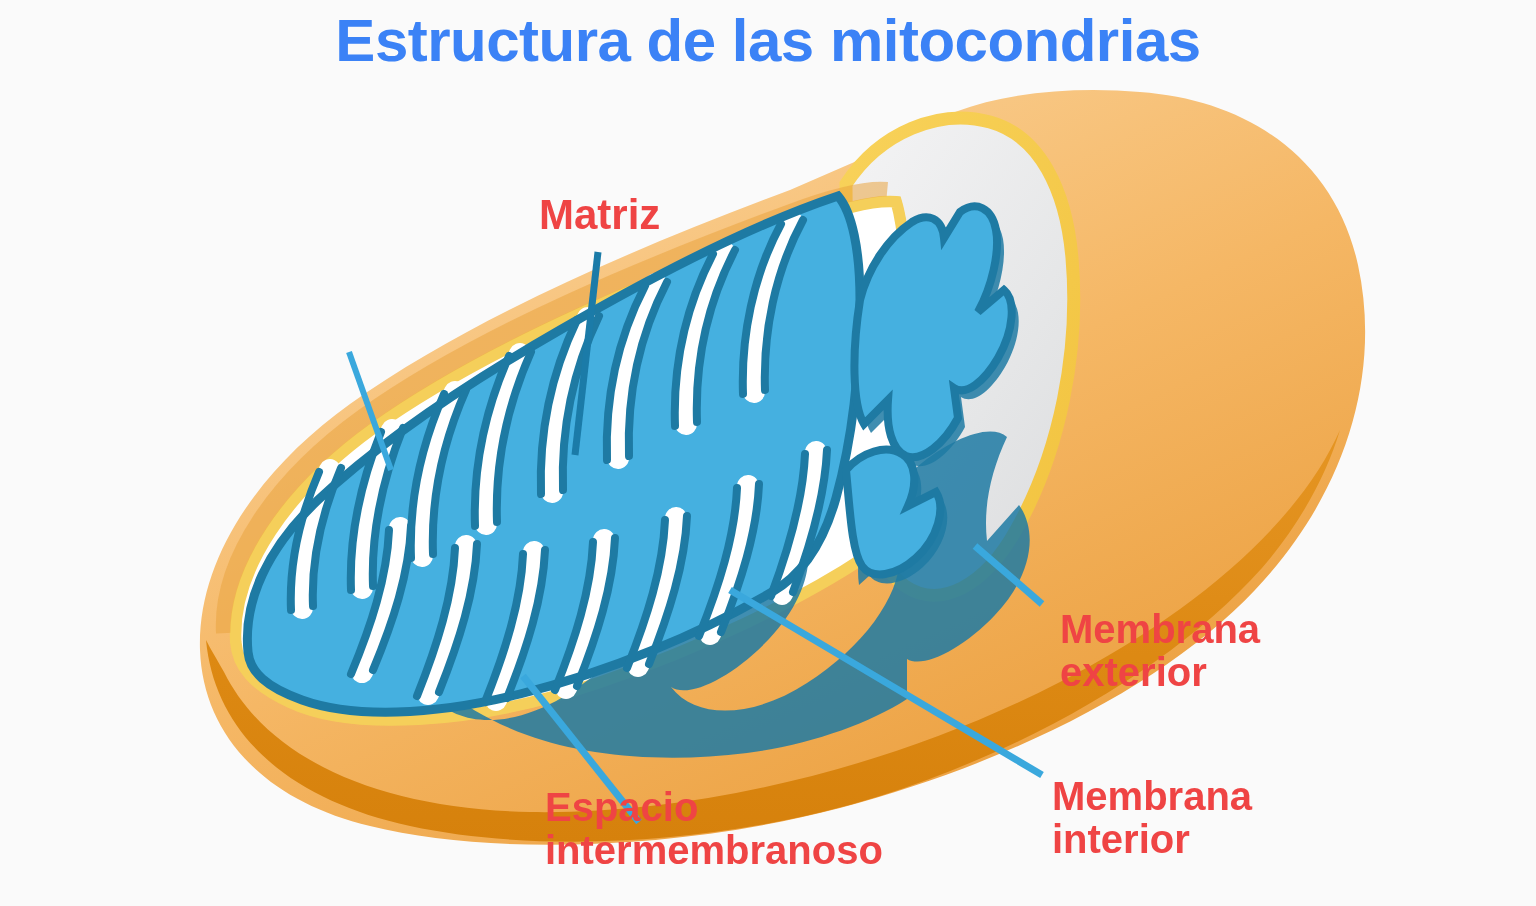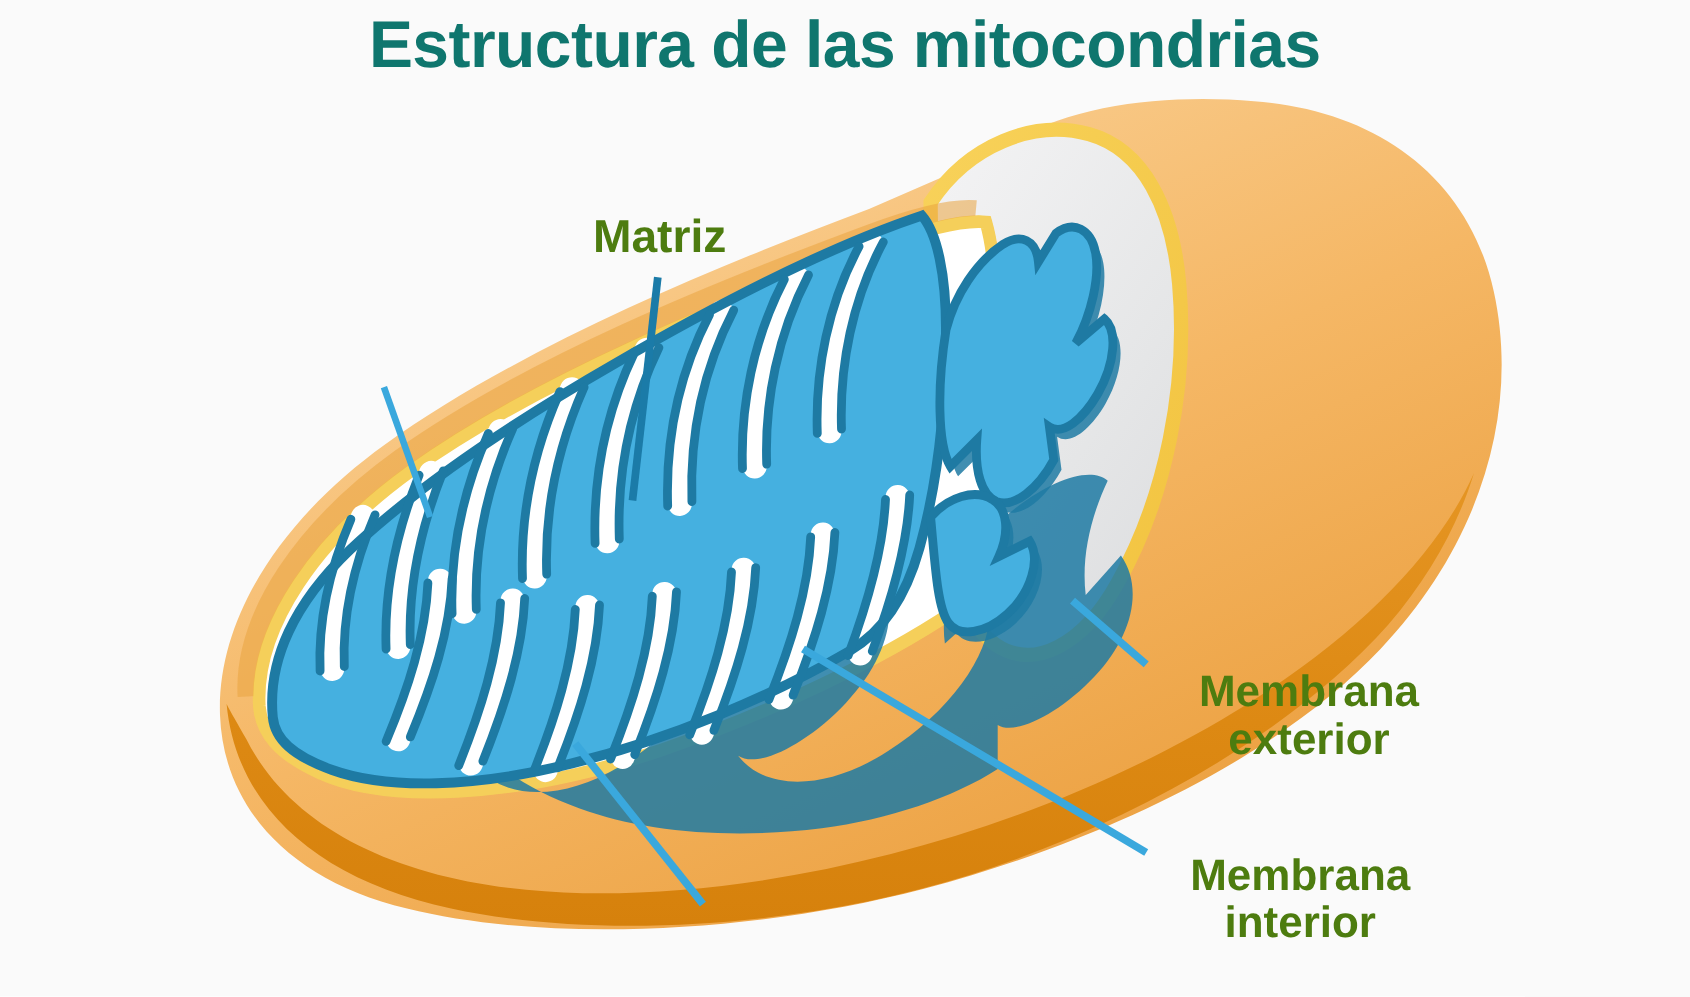--- a/index.html
+++ b/index.html
@@ -25,32 +25,32 @@
   .title {
     position: absolute;
     left: 0;
     top: 6px;
     width: 1536px;
     text-align: center;
     font-family: "Liberation Sans", sans-serif;
     font-weight: bold;
     font-size: 60px;
     letter-spacing: -0.5px;
-    color: #0f766e;
+    color: #3b82f6;
     white-space: nowrap;
   }
   .label {
     position: absolute;
     font-family: "Liberation Sans", sans-serif;
     font-weight: bold;
-    color: #4d7c0f;
+    color: #ef4444;
     line-height: 1.08;
     white-space: pre-line;
   }
-  .label.two-line { text-align: center; }
+  .label.two-line { text-align: left; }
   #label-cresta {
     left: 246px; top: 294px;
     font-size: 42px;
   }
   #label-matriz {
     left: 539px; top: 192px;
     font-size: 42px;
   }
   #label-membrana-exterior {
     left: 1060px; top: 608px;
@@ -350,14 +350,16 @@
 
 
   <div class="label" id="label-matriz">Matriz</div>
 
   <div class="label two-line" id="label-membrana-exterior">Membrana
 exterior</div>
 
   <div class="label two-line" id="label-membrana-interior">Membrana
 interior</div>
 
+  <div class="label two-line" id="label-espacio">Espacio
+intermembranoso</div>
 
 </div>
 
 </body></html>

